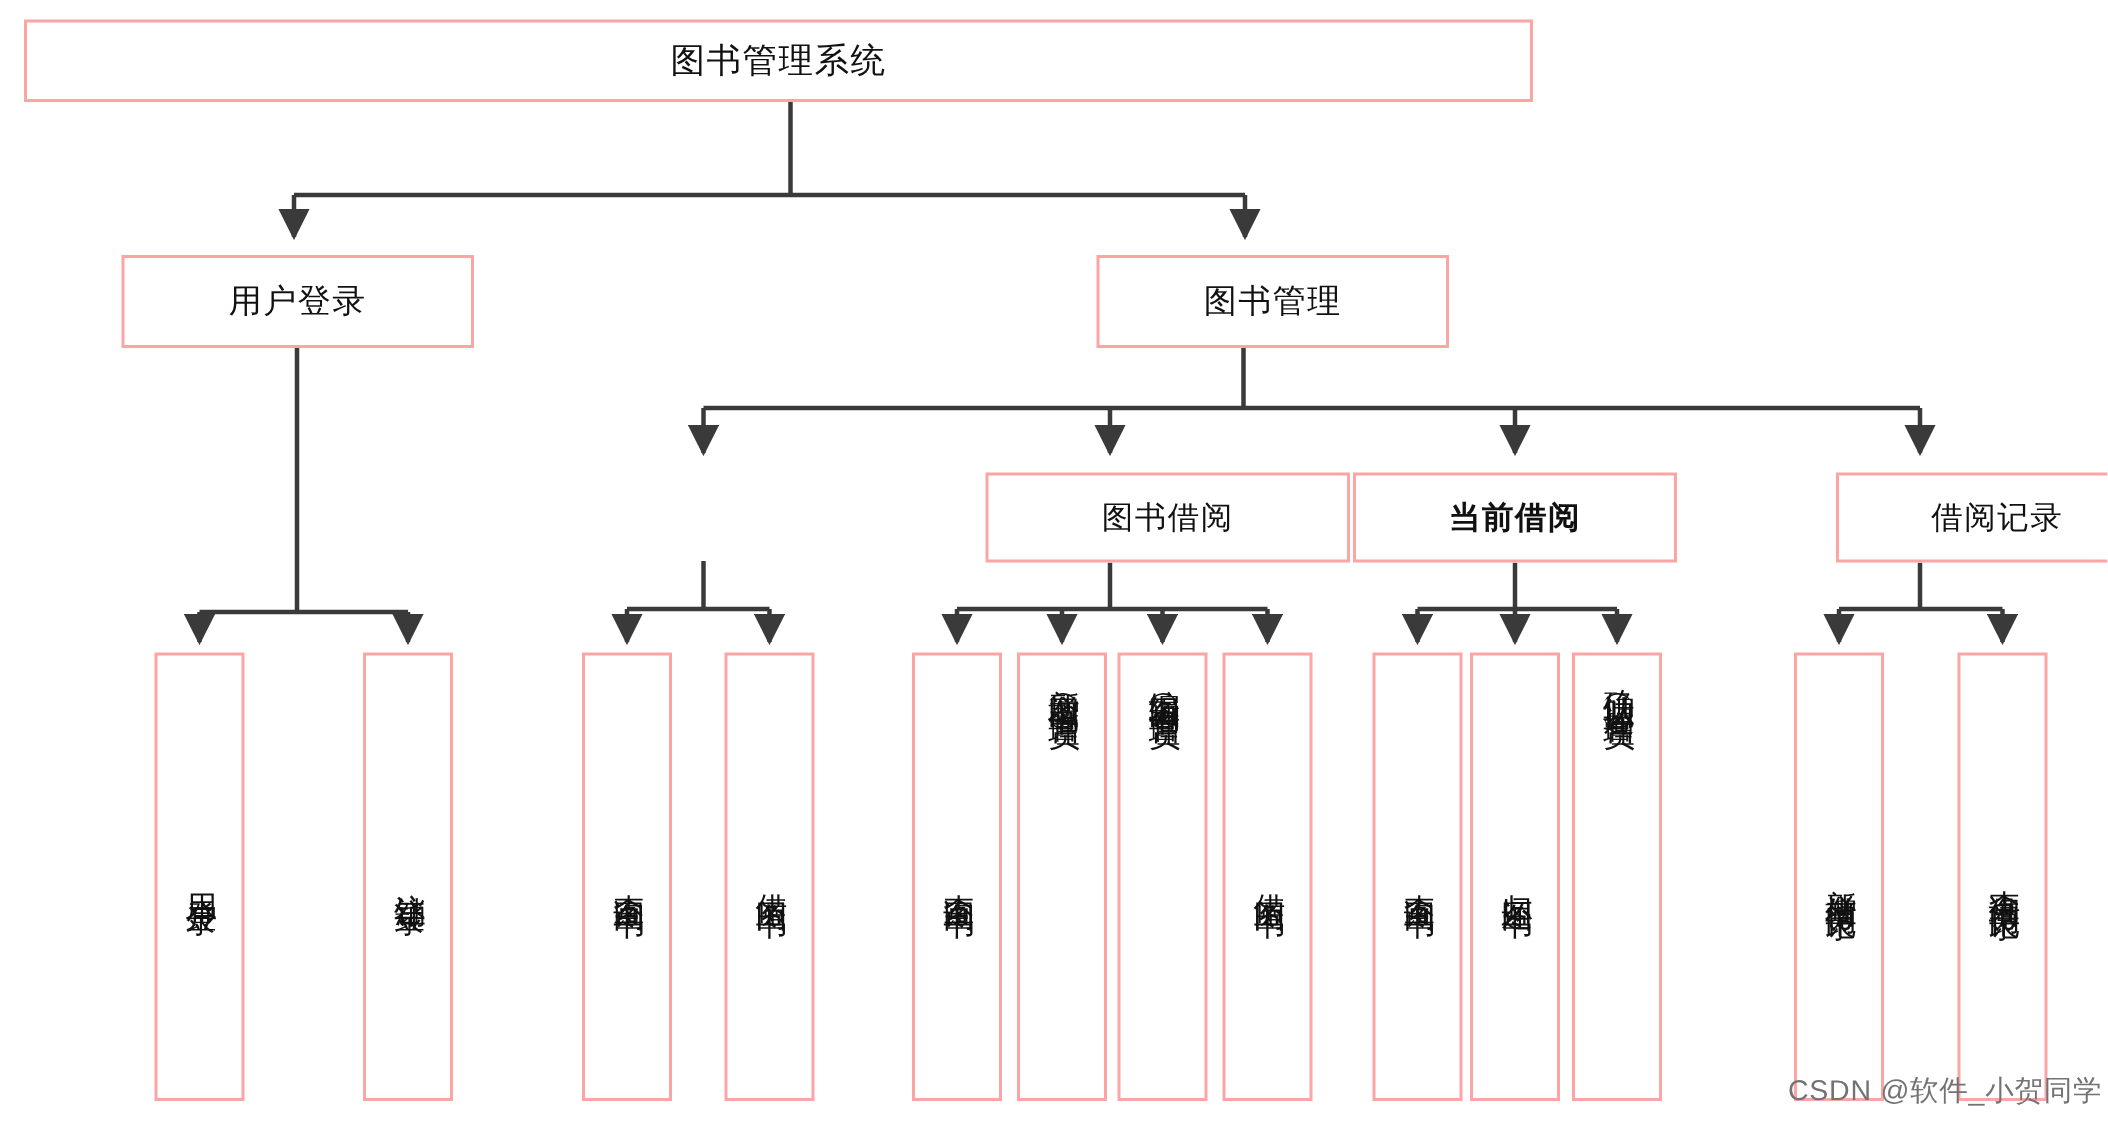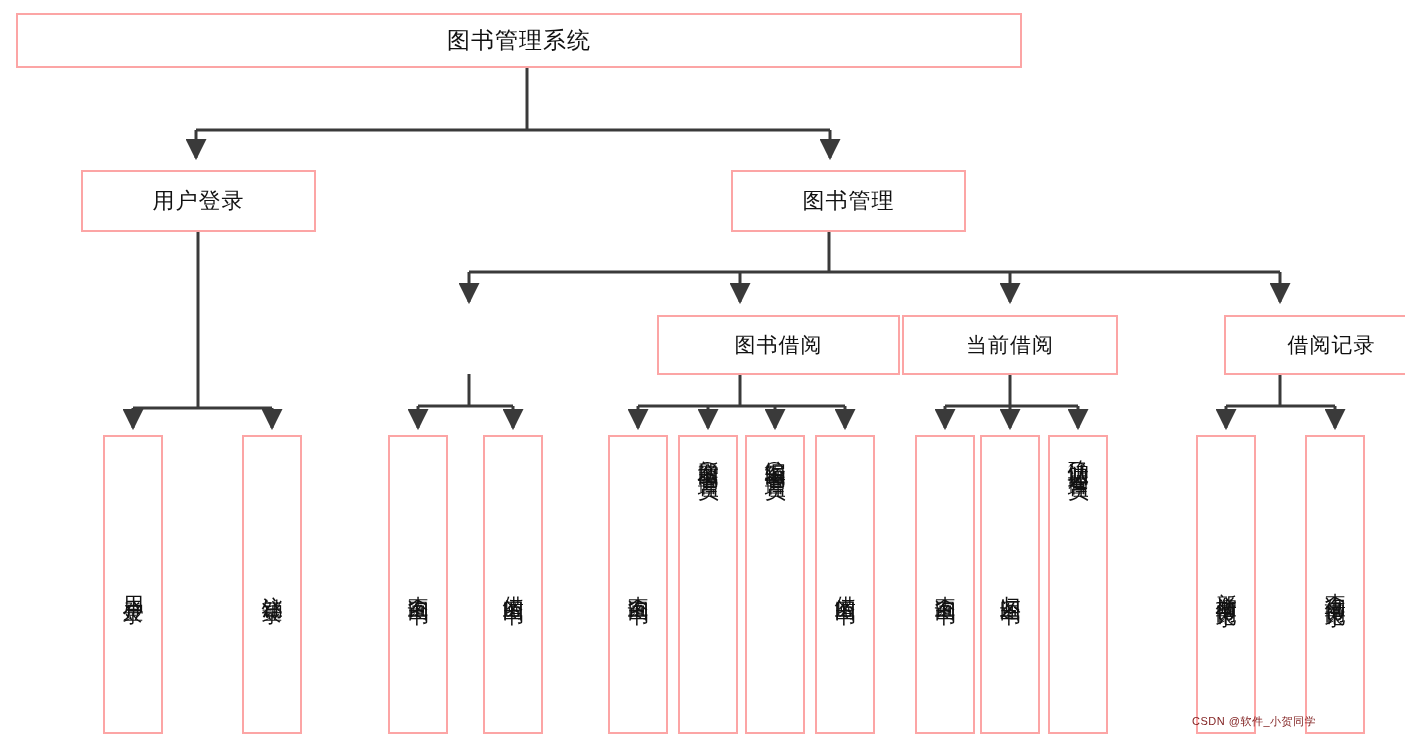--- a/index.html
+++ b/index.html
@@ -61,22 +61,22 @@
     white-space: nowrap;
     display: block;
   }
   .node.leaf.mid {
     align-items: center;
   }
   .watermark {
     position: absolute;
     left: 1192px;
     top: 714px;
-    font-size: 11px;
-    color: #7f1d1d;
+    font-size: 19px;
+    color: #737373;
     white-space: nowrap;
     letter-spacing: 0.5px;
   }
 </style>
 </head>
 <body>
 
 <div id="canvas">
 
   <svg id="edges" viewBox="0 0 1405 747" xmlns="http://www.w3.org/2000/svg">
@@ -136,21 +136,21 @@
   <div class="node l2" style="left:81px; top:170px; width:235px; height:62px;">
     <span>用户登录</span>
   </div>
   <div class="node l2" style="left:711px; top:170px; width:235px; height:62px;margin-left:20px;">
     <span>图书管理</span>
   </div>
 
   <div class="node l3" style="left:633px; top:315px; width:243px; height:60px;margin-left:24px;">
     <span>图书借阅</span>
   </div>
-  <div class="node l3" style="left:902px; top:315px; width:216px; height:60px;">
+  <div class="node l3" style="left:902px; top:315px; width:216px; height:60px;font-weight:bold;">
     <span>当前借阅</span>
   </div>
   <div class="node l3" style="left:1224px; top:315px; width:215px; height:60px;">
     <span>借阅记录</span>
   </div>
 
   <div class="node leaf mid" style="left:103px; top:435px; width:60px; height:299px;">
     <span class="vtext">用户登录</span>
   </div>
   <div class="node leaf mid" style="left:242px; top:435px; width:60px; height:299px;">

